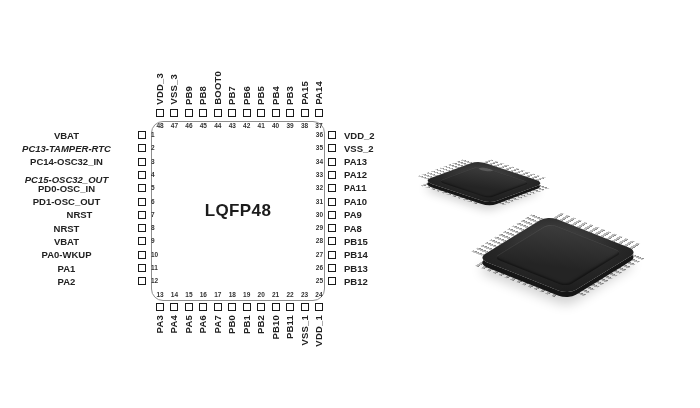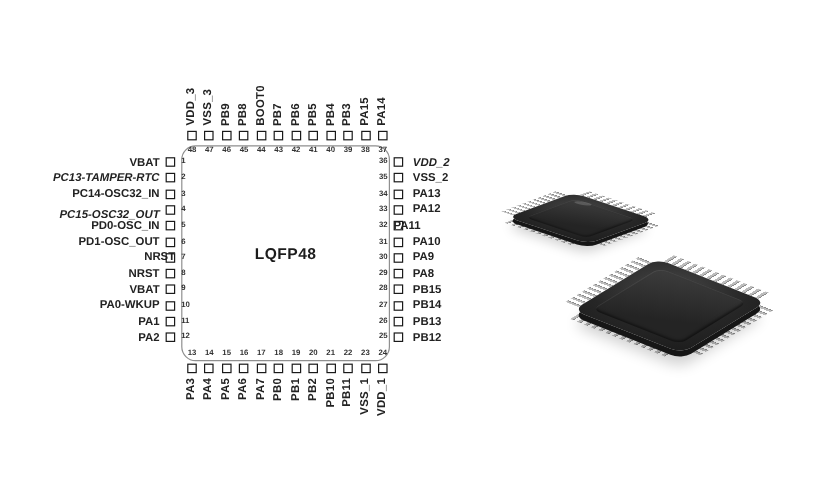--- a/index.html
+++ b/index.html
@@ -2,30 +2,30 @@
 <html><head>
 <meta charset="utf-8">
 <style>
   html,body{margin:0;padding:0;}
   #stage{position:relative;width:700px;height:408px;background:#ffffff;overflow:hidden;
          font-family:"Liberation Sans",sans-serif;}
   
   .chip-body{position:absolute;left:151px;top:121px;width:174px;height:180px;
              border:1.5px solid #8f8f8f;border-radius:12px;box-sizing:border-box;
              display:flex;align-items:center;justify-content:center;background:#fff;}
-  .pkg-label{font-size:13px;font-weight:600;color:#1c1c1c;letter-spacing:0.4px;}
+  .pkg-label{font-size:17px;font-weight:600;color:#1c1c1c;letter-spacing:0.4px;}
   .sq{position:absolute;width:8px;height:8px;border:1.2px solid #1a1a1a;background:#fff;
       box-sizing:border-box;}
   .num{position:absolute;font-size:6.5px;line-height:8px;font-weight:bold;color:#333;
        white-space:nowrap;}
   .cen{text-align:center;}
   .ralign{text-align:right;}
   .hlab{position:absolute;font-size:9.5px;line-height:11px;font-weight:bold;color:#222;
         white-space:nowrap;}
-  .rtxt{text-align:right;}
+  .rtxt{text-align:center;}
   .vlab{position:absolute;writing-mode:vertical-rl;transform:rotate(180deg);
         font-size:9.5px;line-height:11px;font-weight:bold;color:#222;white-space:nowrap;
         letter-spacing:0.2px;}
   
   .chip3d{position:absolute;}
   .chip-a{left:438px;top:136px;width:92px;height:92px;
           transform:matrix(0.728,0.243,-0.598,0.222,0,0);}
   .chip-b{left:502px;top:199px;width:112px;height:112px;
           transform:matrix(0.813,0.321,-0.625,0.384,0,0);}
   .pkg{position:absolute;inset:0;border-radius:12px;
@@ -156,33 +156,33 @@
       <div class="num" style="left: 151px; top: 250.7px; width: 16px;">10</div>
       <div class="hlab rtxt" style="left: 0px; width: 133px; top: 249.2px;">PA0-WKUP</div>
       <div class="sq" style="left: 138px; top: 264px;"></div>
       <div class="num" style="left: 151px; top: 264px; width: 16px;">11</div>
       <div class="hlab rtxt" style="left: 0px; width: 133px; top: 262.5px;">PA1</div>
       <div class="sq" style="left: 138px; top: 277.3px;"></div>
       <div class="num" style="left: 151px; top: 277.3px; width: 16px;">12</div>
       <div class="hlab rtxt" style="left: 0px; width: 133px; top: 275.8px;">PA2</div>
       <div class="sq" style="left: 328px; top: 131px;"></div>
       <div class="num ralign" style="left: 305px; top: 131px; width: 18px;">36</div>
-      <div class="hlab" style="left: 344px; top: 129.5px; font-style: italic;">VDD_2</div>
+      <div class="hlab" style="left: 344px; top: 129.5px;">VDD_2</div>
       <div class="sq" style="left: 328px; top: 144.3px;"></div>
       <div class="num ralign" style="left: 305px; top: 144.3px; width: 18px;">35</div>
       <div class="hlab" style="left: 344px; top: 142.8px;">VSS_2</div>
       <div class="sq" style="left: 328px; top: 157.6px;"></div>
       <div class="num ralign" style="left: 305px; top: 157.6px; width: 18px;">34</div>
       <div class="hlab" style="left: 344px; top: 156.1px;">PA13</div>
       <div class="sq" style="left: 328px; top: 170.9px;"></div>
       <div class="num ralign" style="left: 305px; top: 170.9px; width: 18px;">33</div>
       <div class="hlab" style="left: 344px; top: 169.4px;">PA12</div>
       <div class="sq" style="left: 328px; top: 184.2px;"></div>
       <div class="num ralign" style="left: 305px; top: 184.2px; width: 18px;">32</div>
-      <div class="hlab" style="left: 328px; top: 182.7px;">PA11</div>
+      <div class="hlab" style="left: 344px; top: 182.7px; font-family: Liberation Mono, monospace;">PA11</div>
       <div class="sq" style="left: 328px; top: 197.5px;"></div>
       <div class="num ralign" style="left: 305px; top: 197.5px; width: 18px;">31</div>
       <div class="hlab" style="left: 344px; top: 196px;">PA10</div>
       <div class="sq" style="left: 328px; top: 210.8px;"></div>
       <div class="num ralign" style="left: 305px; top: 210.8px; width: 18px;">30</div>
       <div class="hlab" style="left: 344px; top: 209.3px;">PA9</div>
       <div class="sq" style="left: 328px; top: 224.1px;"></div>
       <div class="num ralign" style="left: 305px; top: 224.1px; width: 18px;">29</div>
       <div class="hlab" style="left: 344px; top: 222.6px;">PA8</div>
       <div class="sq" style="left: 328px; top: 237.4px;"></div>

